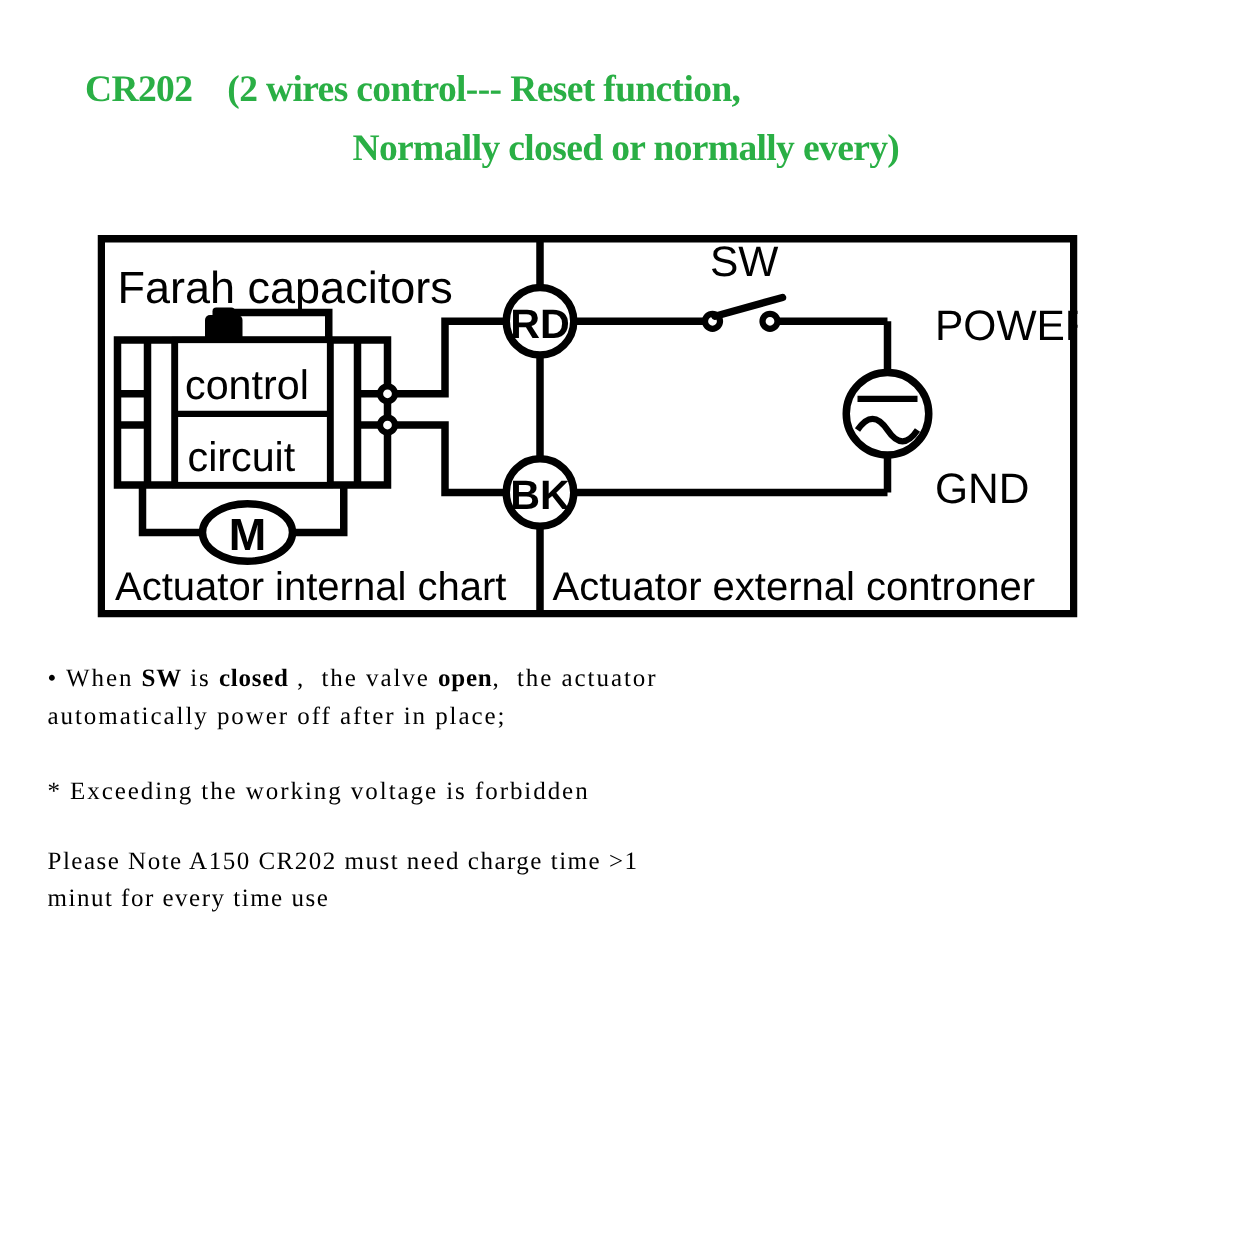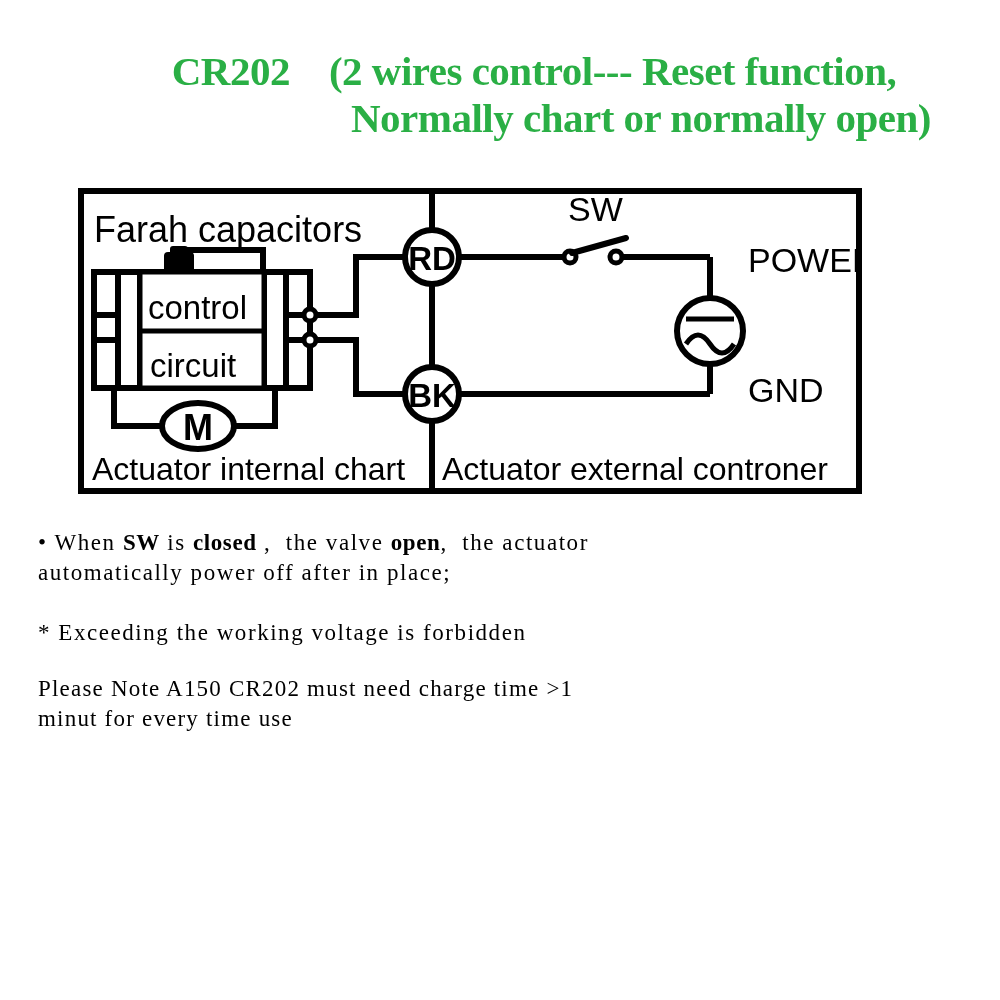--- a/index.html
+++ b/index.html
@@ -23,23 +23,22 @@
     top: 48px;
     width: 1000px;
     color: #2aaf45;
     font-family: "Liberation Serif", serif;
     font-weight: 700;
     letter-spacing: -0.5px;
   }
   .title-line {
     display: block;
     white-space: pre;
-    font-size: 41px;
+    font-size: 30px;
     line-height: 47px;
-    text-align: center;
   }
   #title-line-1 { padding-left: 68px; }
   #title-line-2 { padding-left: 282px; }
 
   
   #diagram-wrap {
     position: absolute;
     left: 78px;
     top: 188px;
     width: 784px;
@@ -59,37 +58,37 @@
   #body-text {
     position: absolute;
     left: 38px;
     top: 528px;
     width: 930px;
     font-family: "Liberation Serif", serif;
     color: #000;
   }
   .para {
     margin: 0 0 26px 0;
-    font-size: 23px;
+    font-size: 20px;
     line-height: 30px;
     letter-spacing: 1.55px;
     white-space: pre-wrap;
   }
   .para:last-child { margin-bottom: 0; margin-top: 20px; }
   .para.tight { letter-spacing: 1.2px; }
   .bold { font-weight: 700; letter-spacing: 0.6px; }
   .p-bullets { margin-bottom: 30px; }
   .p-note { margin-top: 4px; }
 </style>
 </head>
 <body>
 
 <div id="title-block" style="color: rgb(42, 175, 69);">
   <span class="title-line" id="title-line-1">CR202    (2 wires control--- Reset function,</span>
-  <span class="title-line" id="title-line-2">Normally chart or normally open)</span>
+  <span class="title-line" id="title-line-2">Normally closed or normally every)</span>
 </div>
 
 <div id="diagram-wrap">
   <svg id="diagram-svg" viewBox="0 0 784 306" xmlns="http://www.w3.org/2000/svg">
 
     <rect x="3" y="3" width="778" height="300" fill="#ffffff" stroke="#000" stroke-width="6"></rect>
 
     <line x1="354" y1="3" x2="354" y2="303" stroke="#000" stroke-width="6"></line>
 
     <line x1="3" y1="262" x2="781" y2="262" stroke="#000" stroke-width="0"></line>

